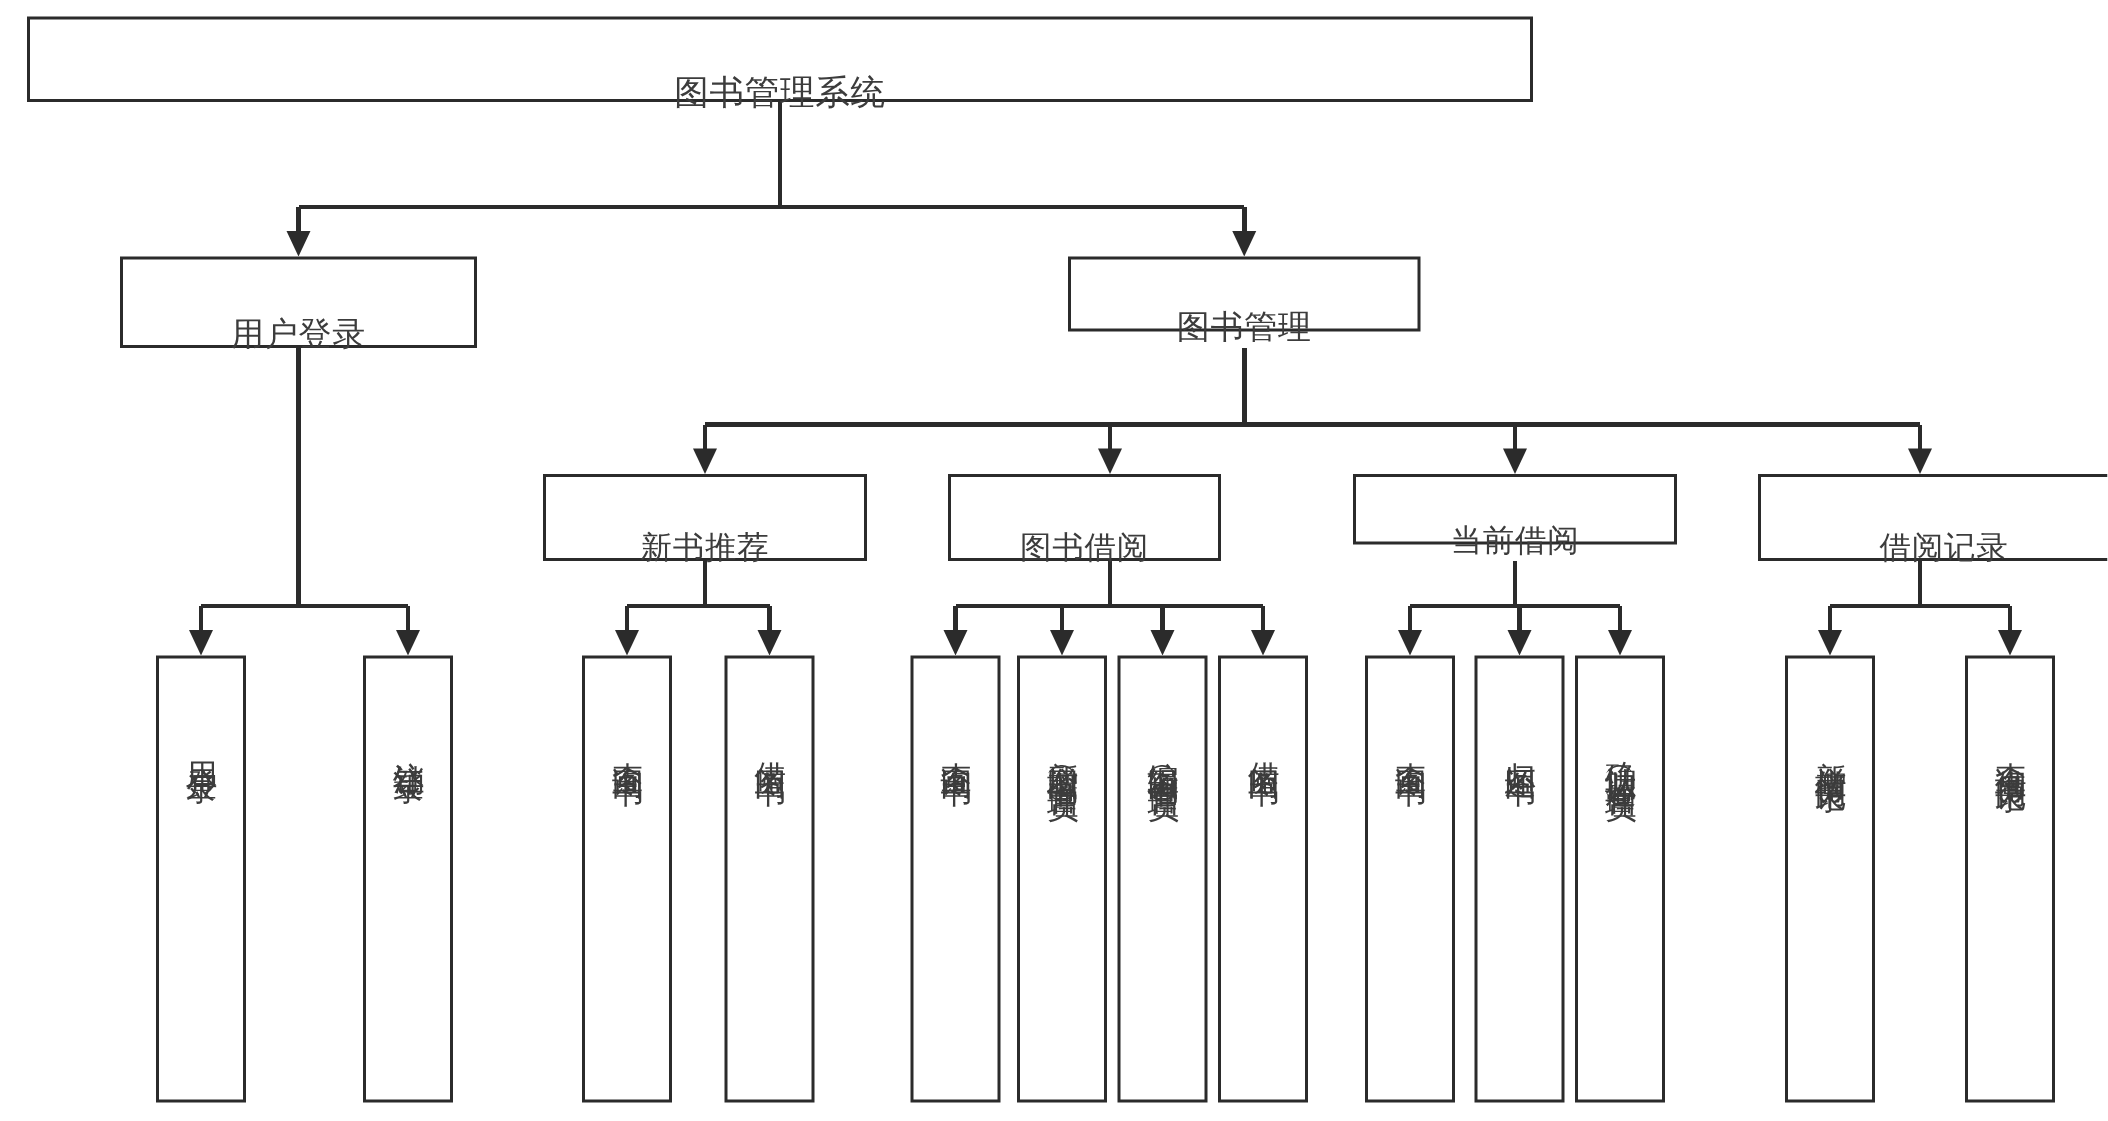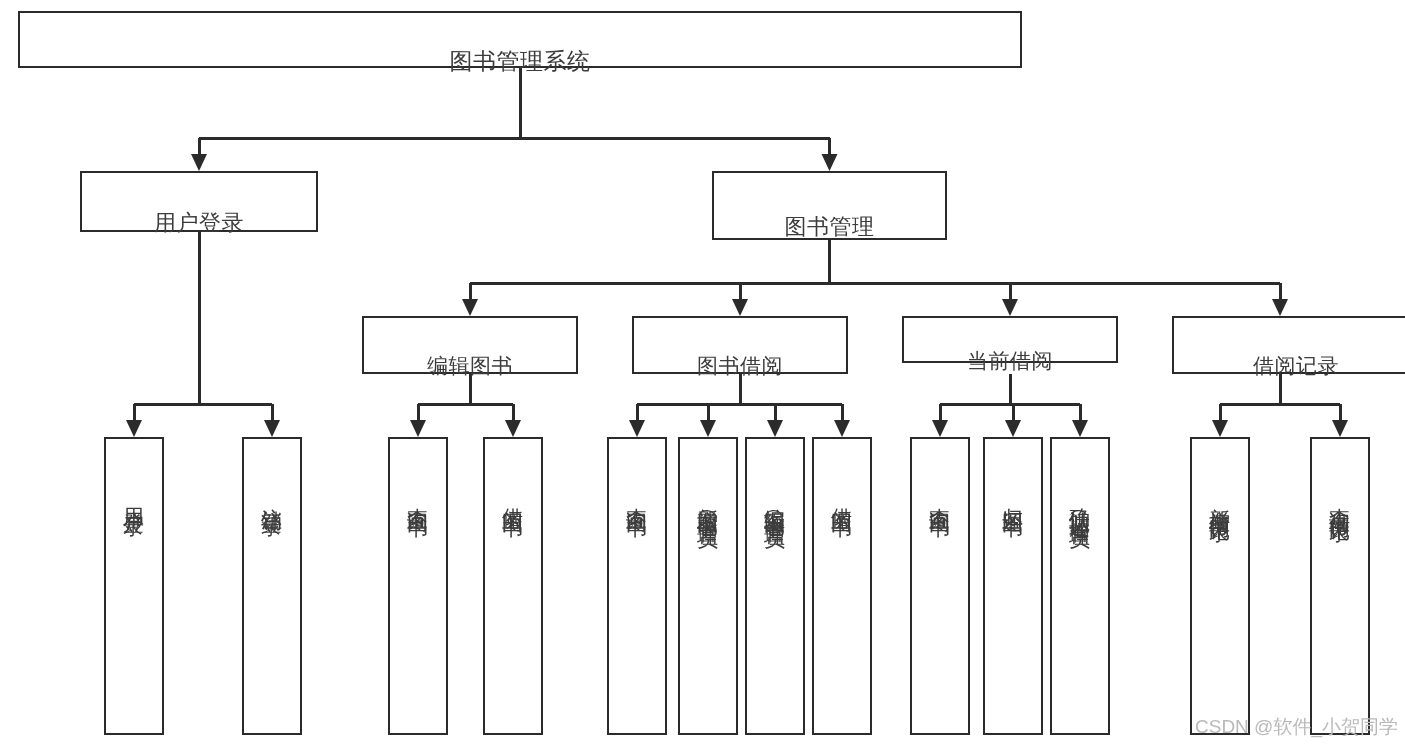--- a/index.html
+++ b/index.html
@@ -127,27 +127,27 @@
       <line x1="1340" y1="404" x2="1340" y2="420" stroke="#2b2b2b" stroke-width="3" shape-rendering="crispEdges"></line>
       <polygon points="1332,420 1348,420 1340,437" fill="#2b2b2b"></polygon>
     </svg>
   <div id="nodes">
       <div class="node node-root" style="left: 18px; top: 11px; width: 1004px; height: 57px;">
         <span class="label">图书管理系统</span>
       </div>
       <div class="node node-l2" style="left: 80px; top: 171px; width: 238px; height: 61px;">
         <span class="label">用户登录</span>
       </div>
-      <div class="node node-l2" style="left: 712px; top: 171px; width: 235px; height: 69px;">
+      <div class="node node-l2" style="left: 712px; top: 171px; width: 235px; height: 50px;">
         <span class="label">图书管理</span>
       </div>
       <div class="node node-l3" style="left: 362px; top: 316px; width: 216px; height: 58px;">
-        <span class="label">编辑图书</span>
+        <span class="label">新书推荐</span>
       </div>
-      <div class="node node-l3" style="left: 632px; top: 316px; width: 216px; height: 58px; text-align: center;">
+      <div class="node node-l3" style="left: 632px; top: 316px; width: 182px; height: 58px; text-align: center;">
         <span class="label">图书借阅</span>
       </div>
       <div class="node node-l3" style="left: 902px; top: 316px; width: 216px; height: 47px;">
         <span class="label">当前借阅</span>
       </div>
       <div class="node node-l3" style="left: 1172px; top: 316px; width: 248px; height: 58px;">
         <span class="label">借阅记录</span>
       </div>
       <div class="node node-leaf" style="left: 104px; top: 437px; width: 60px; height: 298px;">
         <span class="label">用户登录</span>
@@ -182,14 +182,13 @@
       <div class="node node-leaf" style="left: 1050px; top: 437px; width: 60px; height: 298px;">
         <span class="label">确认归还（管理员）</span>
       </div>
       <div class="node node-leaf" style="left: 1190px; top: 437px; width: 60px; height: 298px;">
         <span class="label">新增借阅记录</span>
       </div>
       <div class="node node-leaf" style="left: 1310px; top: 437px; width: 60px; height: 298px;">
         <span class="label">查询借阅记录</span>
       </div>
     </div>
-  <div class="watermark" style="left: 1195px; top: 714px; color: rgb(185, 185, 185);">CSDN @软件_小贺同学</div>
 </div>
 
 </body></html>

